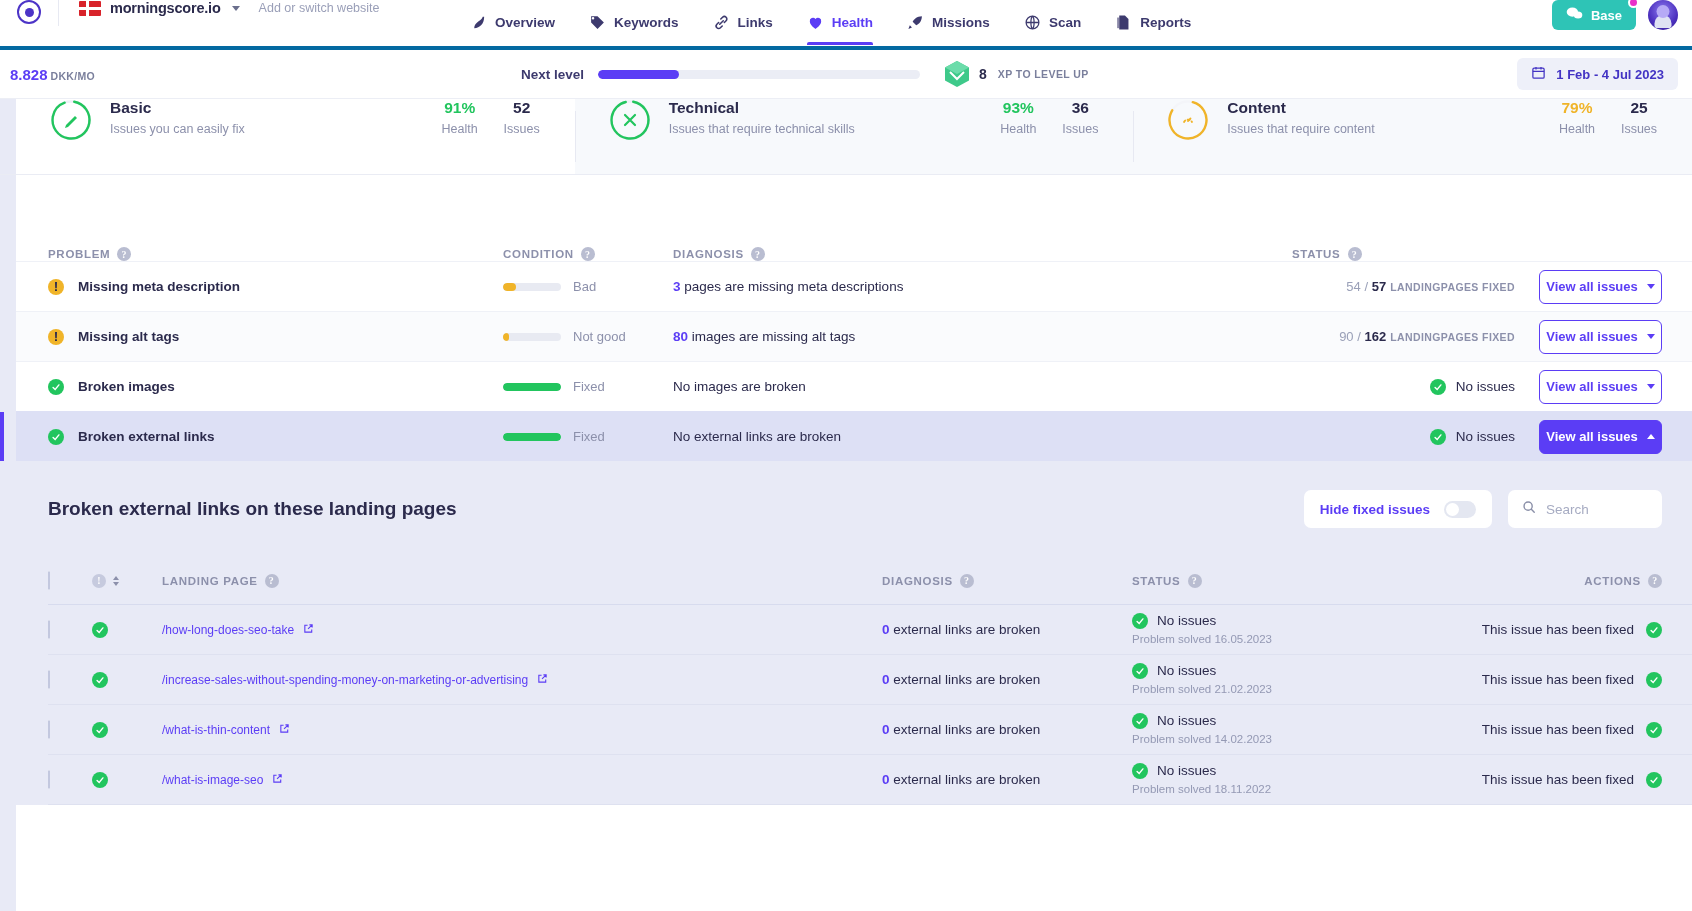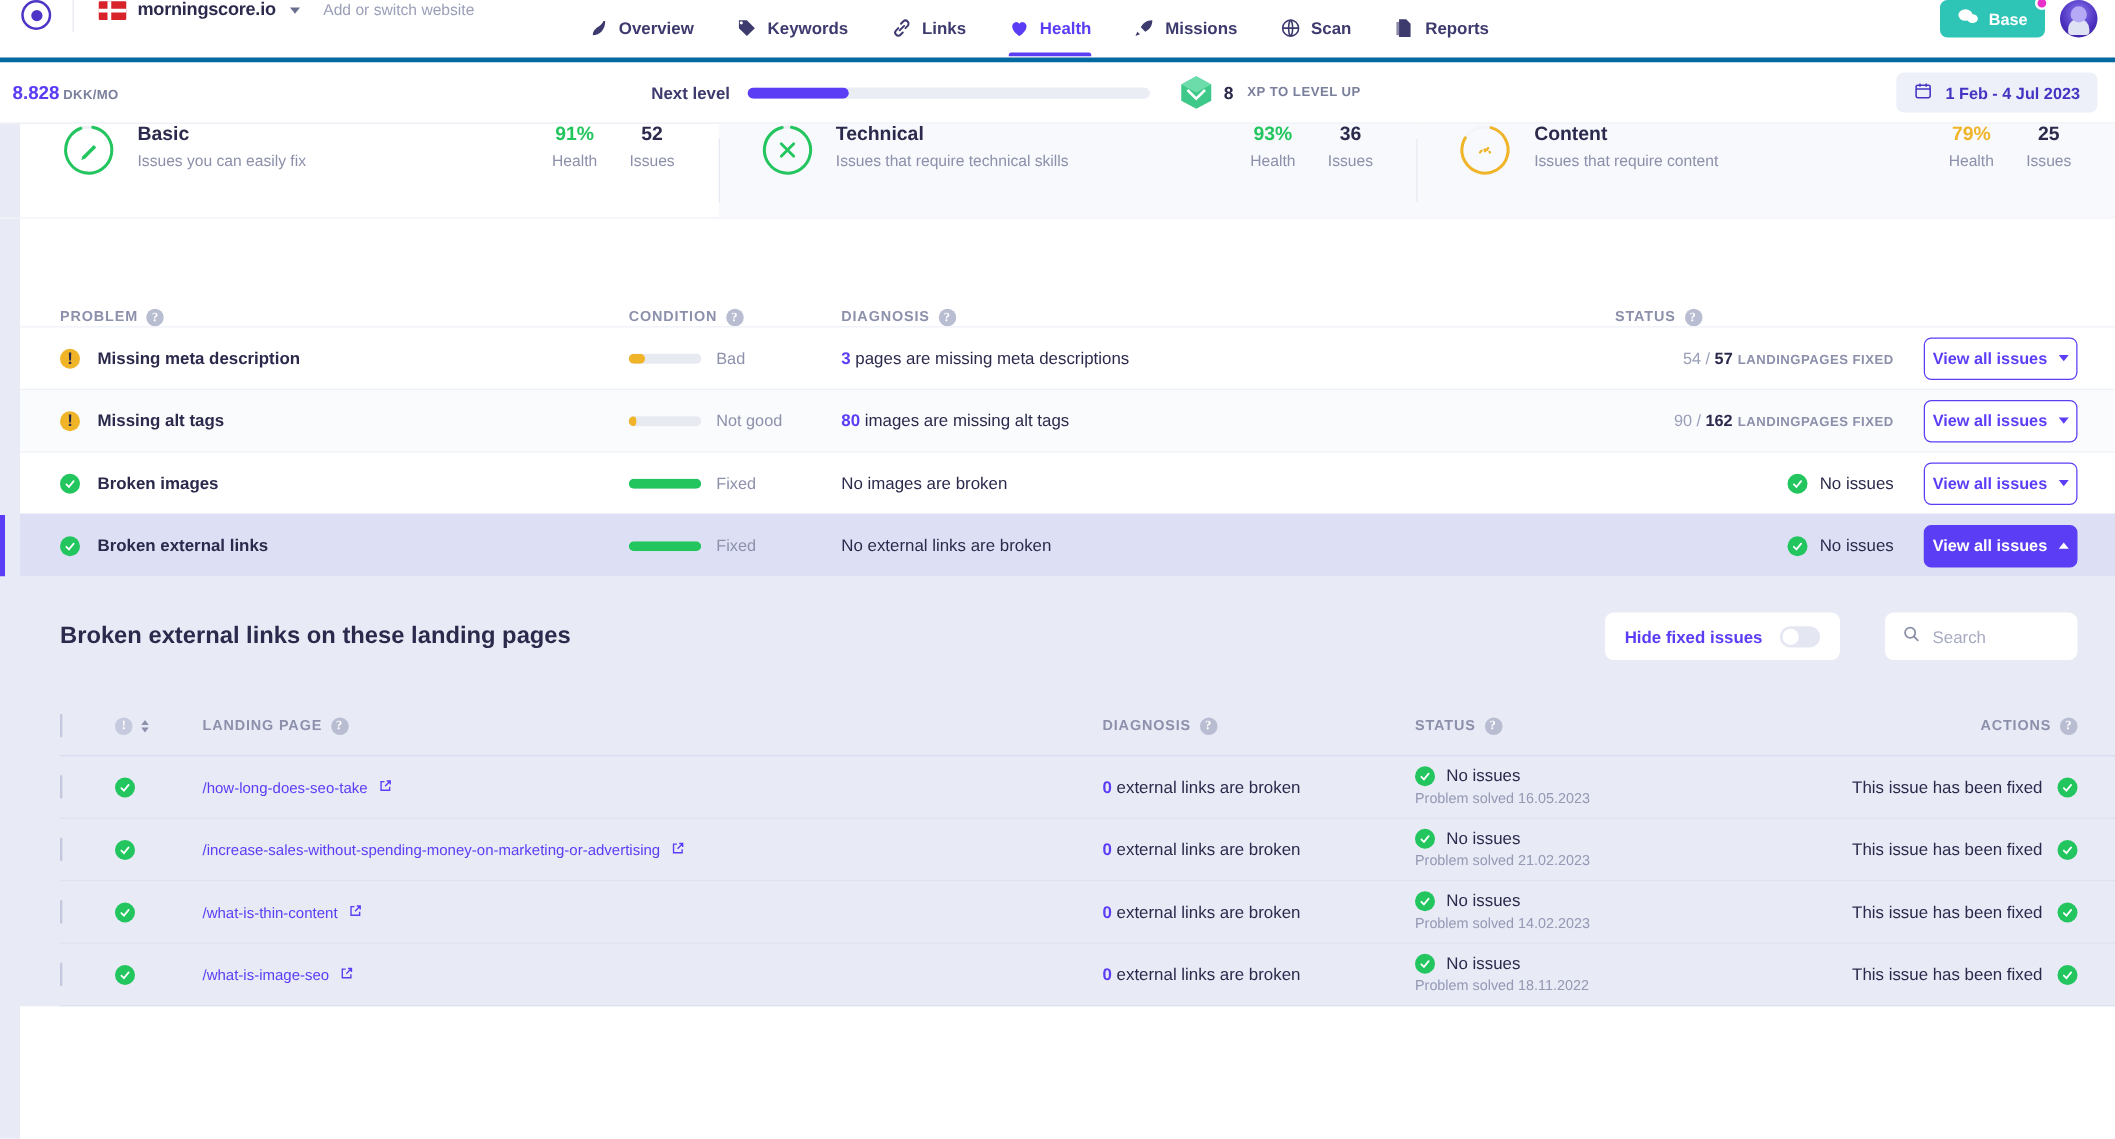--- a/index.html
+++ b/index.html
@@ -158,21 +158,21 @@
   .detail-title { font-size: 19px; font-weight: bold; color: #2b2a4c; }
   .detail-tools { margin-left: auto; display: flex; gap: 16px; align-items:center;}
   .hidefix {
     background:#fff; border-radius: 7px; height: 38px; display:flex; align-items:center; gap:14px;
     padding: 0 16px; font-size: 13.5px; font-weight: bold; color:#5b3df5; cursor:pointer;
   }
   .tgl { width: 32px; height: 17px; border-radius: 10px; background: #e4e7f1; position: relative; }
   .tgl i { position:absolute; top:2px; left:2px; width:13px;height:13px;border-radius:50%;background:#fff; }
   .search {
     background:#fff; border-radius: 7px; height: 38px; width: 154px; display:flex; align-items:center;
-    gap: 10px; padding: 0 14px; cursor: text; margin-left: 20px;
+    gap: 10px; padding: 0 14px; cursor: text;
   }
   .search input {
     border:none;outline:none;font-size:13.5px;color:#2b2a4c;width:100%;background:transparent;
     font-family: inherit;
   }
   .search input::placeholder { color:#a6abc2; }
   .dhead { display:flex; align-items:center; height: 48px; border-bottom: 1px solid #d7dbee; padding-right: 30px;}
   .ck { width: 18px; height: 18px; border-radius: 4px; border: 1.5px solid #c3c8df; background:#fff; }
   .cw { width: 44px; } .iw { width: 70px; display:flex;align-items:center;gap:7px;}
   .lw { flex: 1; } .dw { width: 250px; } .sw { width: 300px; } .aw { width: 230px; text-align:right; display:flex; justify-content:flex-end;}

